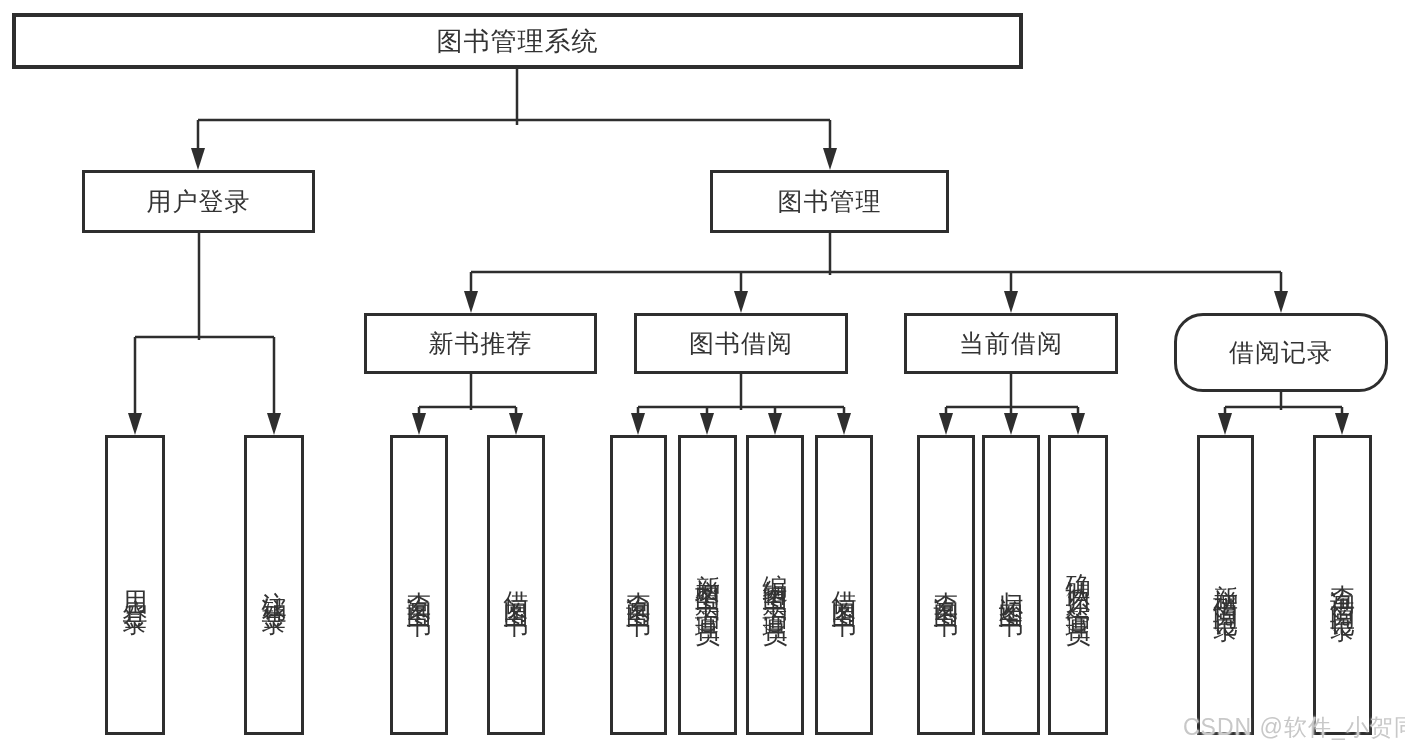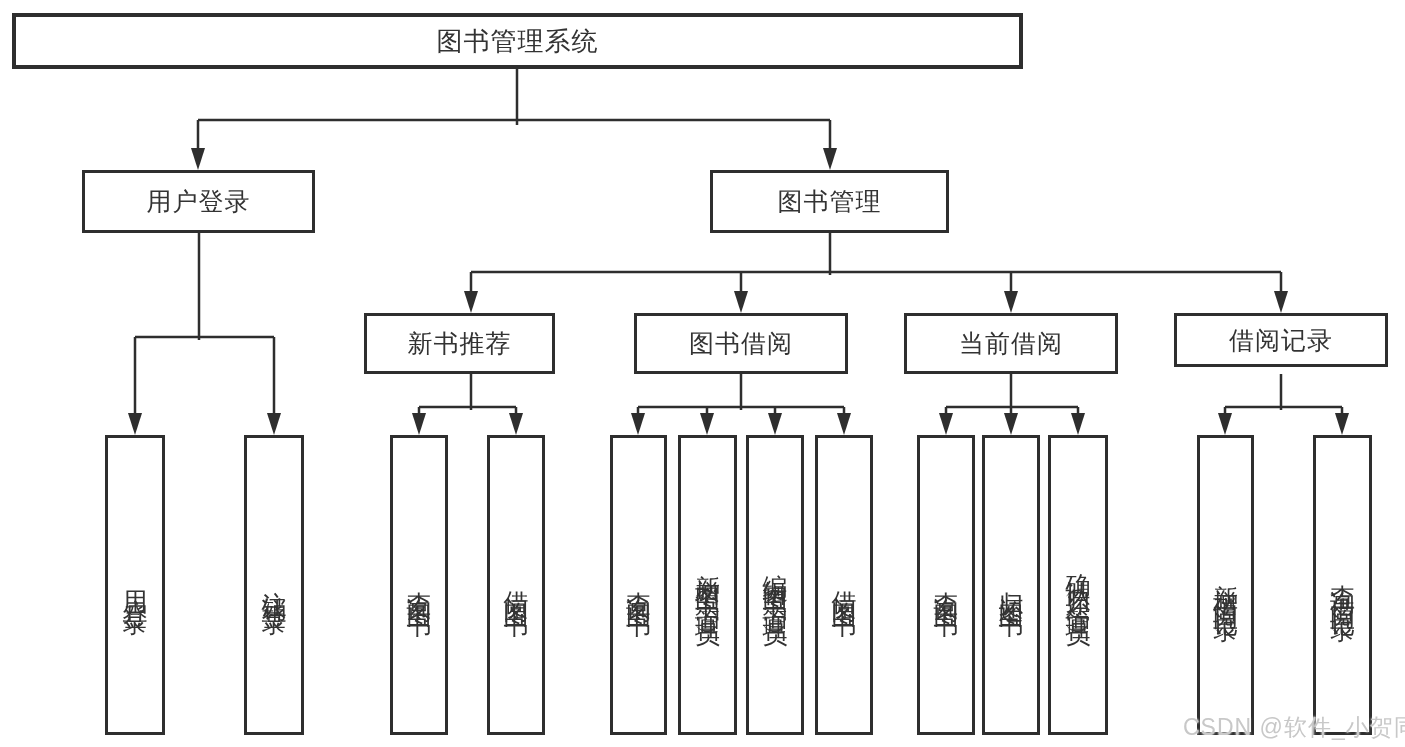--- a/index.html
+++ b/index.html
@@ -135,30 +135,30 @@
     <span class="hlabel">图书管理系统</span>
   </div>
 
   <div class="box" style="left:82px; top:170px; width:233px; height:63px;">
     <span class="hlabel">用户登录</span>
   </div>
   <div class="box" style="left:710px; top:170px; width:239px; height:63px;">
     <span class="hlabel">图书管理</span>
   </div>
 
-  <div class="box" style="left:364px; top:313px; width:191px; height:61px;">
+  <div class="box" style="left:364px; top:313px; width:233px; height:61px;">
     <span class="hlabel">新书推荐</span>
   </div>
   <div class="box" style="left:634px; top:313px; width:214px; height:61px;">
     <span class="hlabel">图书借阅</span>
   </div>
   <div class="box" style="left:904px; top:313px; width:214px; height:61px;">
     <span class="hlabel">当前借阅</span>
   </div>
-  <div class="box" style="left:1174px; top:313px; width:214px; height:54px;">
+  <div class="box" style="left:1174px; top:313px; width:214px; height:79px;border-radius:29px;">
     <span class="hlabel">借阅记录</span>
   </div>
 
   <div class="box leaf" style="left:105px; width:60px;">
     <span class="vtext">用户登录</span>
   </div>
   <div class="box leaf" style="left:244px; width:60px;">
     <span class="vtext">注销登录</span>
   </div>
 

